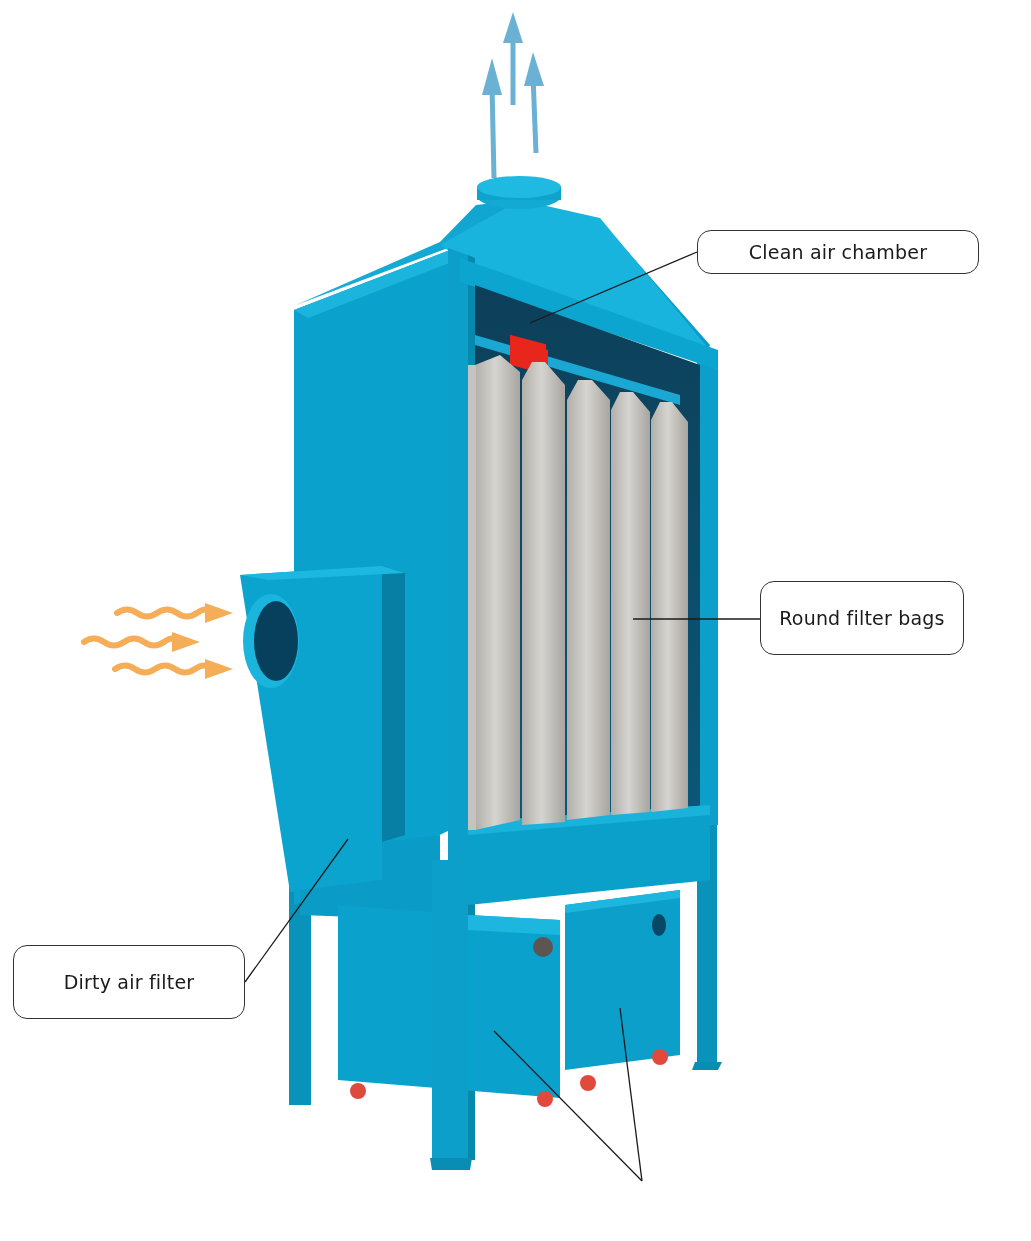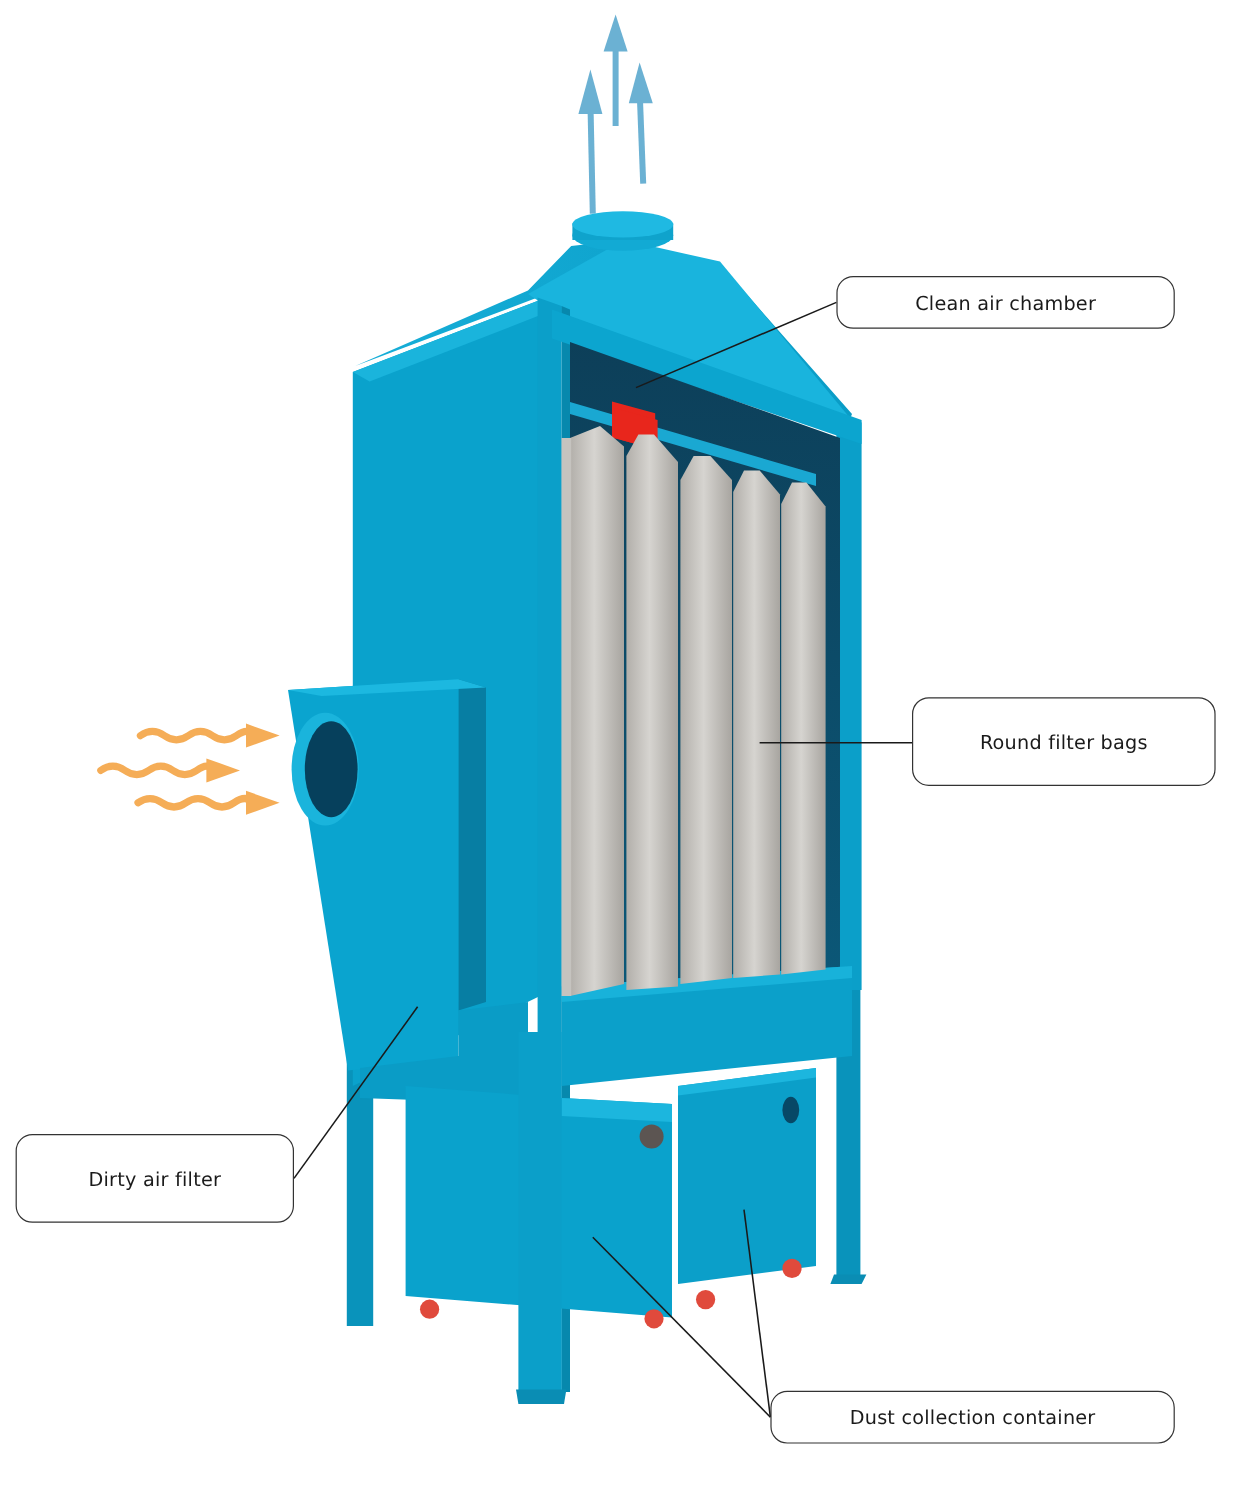--- a/index.html
+++ b/index.html
@@ -2,24 +2,24 @@
 <html><head>
 <meta charset="utf-8">
 <style>
   html, body { margin: 0; padding: 0; background: #ffffff; }
   body { width: 1031px; height: 1241px; position: relative; overflow: hidden; font-family: "DejaVu Sans", "Liberation Sans", sans-serif; }
   #stage { position: absolute; left: 0; top: 0; width: 1031px; height: 1241px; }
   .callout {
     position: absolute; box-sizing: border-box;
     border: 1.5px solid #333333; border-radius: 14px; background: #ffffff;
     display: flex; align-items: center; justify-content: center;
-    color: #1a1a1a; font-size: 16px; letter-spacing: 0.2px; white-space: nowrap;
+    color: #1a1a1a; font-size: 19px; letter-spacing: 0.2px; white-space: nowrap;
   }
   #c-clean { left: 697px; top: 230px; width: 282px; height: 44px; }
-  #c-filter { left: 760px; top: 581px; width: 253px; height: 74px; text-align: center; }
+  #c-filter { left: 760px; top: 581px; width: 204px; height: 74px; text-align: center; }
   #c-dirty { left: 13px; top: 945px; width: 232px; height: 74px; }
   #c-dust { left: 642px; top: 1159px; width: 337px; height: 44px; }
 </style>
 </head>
 <body>
 
 <div id="stage">
 <svg width="1031" height="1241" viewBox="0 0 1031 1241" xmlns="http://www.w3.org/2000/svg">
   <defs>
     <linearGradient id="gBag" x1="0" x2="1" y1="0" y2="0">
@@ -170,16 +170,13 @@
 
 <div class="callout" id="c-clean">
   <span>Clean air chamber</span>
 </div>
 <div class="callout" id="c-filter">
   <span>Round filter bags</span>
 </div>
 <div class="callout" id="c-dirty">
   <span>Dirty air filter</span>
 </div>
-<div class="callout" id="c-dust">
-  <span>Dust collection container</span>
-</div>
 </div>
 
 </body></html>

